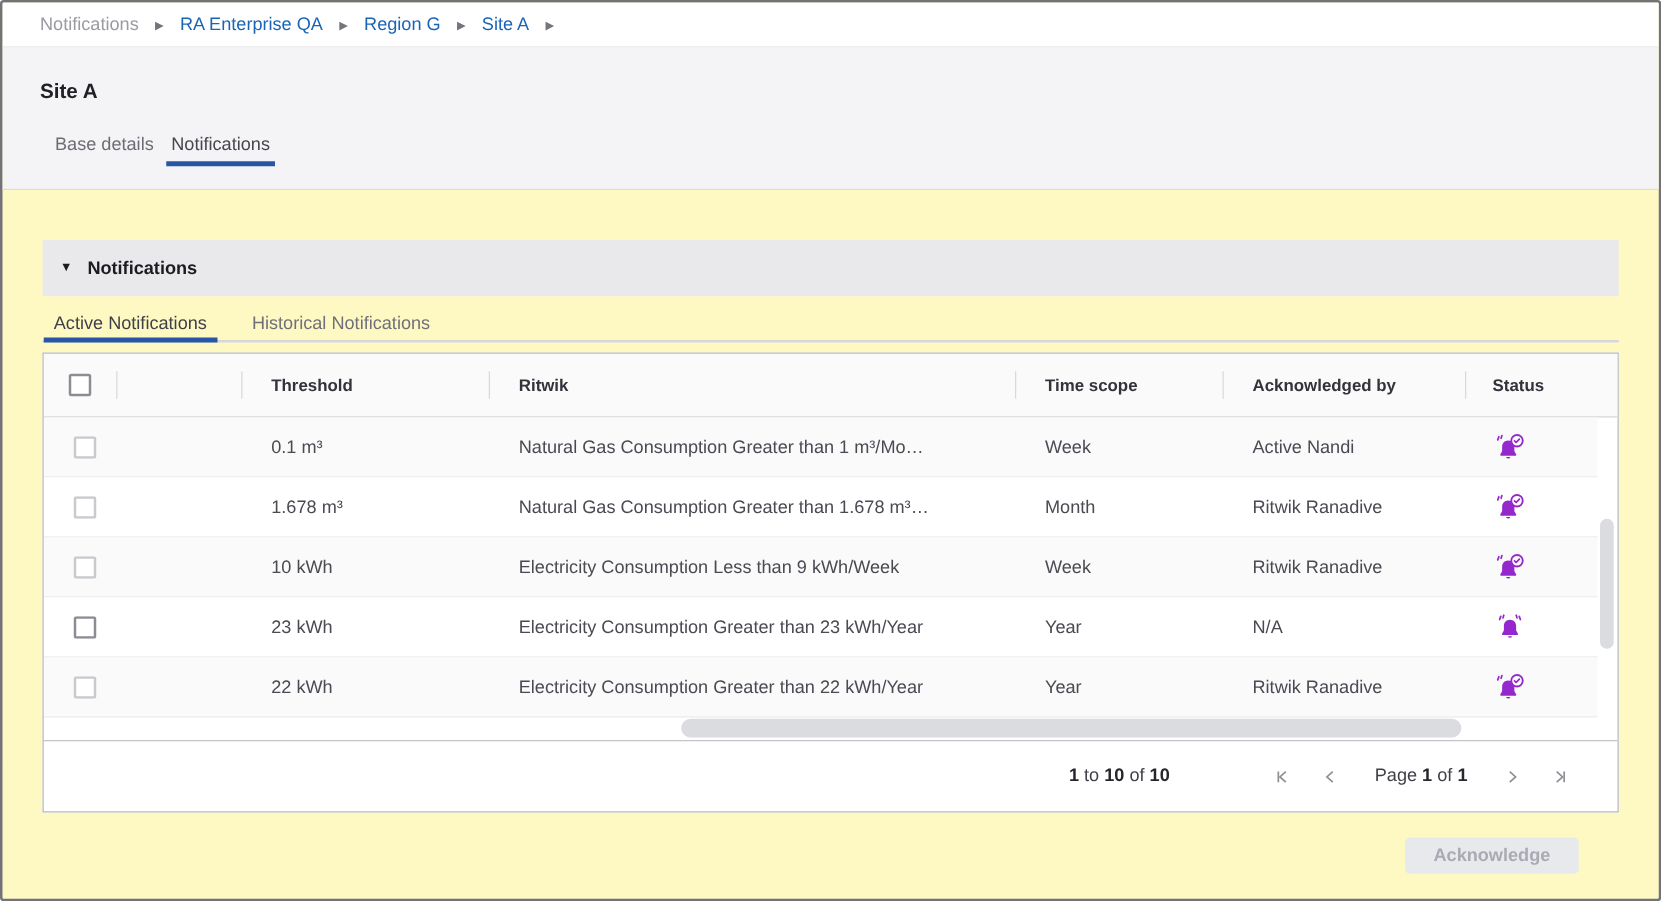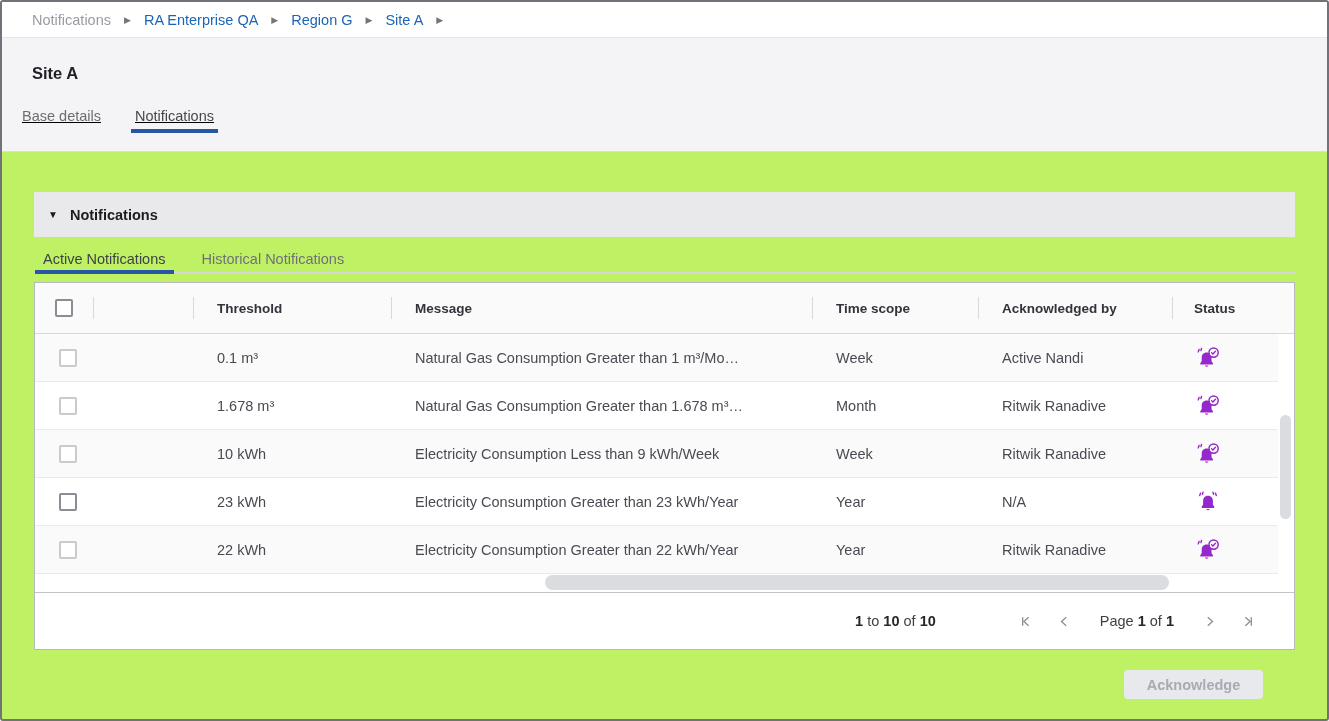--- a/index.html
+++ b/index.html
@@ -1,33 +1,33 @@
 <!DOCTYPE html>
 <html><head>
 <meta charset="utf-8">
 <style>
   * { box-sizing: border-box; margin: 0; padding: 0; }
   body { font-family: "Liberation Sans", sans-serif; background: #ffffff; }
   .screen {
     width: 1329px; height: 721px; position: relative; overflow: hidden;
-    border: 2px solid #72727a; border-radius: 3px; background: #bef264;
+    border: 2px solid #72727a; border-radius: 3px; background: #fef9c3;
   }
 
   
   .crumbbar { height: 36px; background: #ffffff; display: flex; align-items: center;
     padding-left: 30px; gap: 13px; border-bottom: 1px solid #e7e7ea; }
   .crumb { font-size: 14.5px; }
   .crumb.current { color: #9a9aa2; }
   .crumb.link { color: #1a64b8; cursor: pointer; }
   .crumb-sep { font-size: 9px; color: #74747c; line-height: 1; padding-top: 1px; }
 
   
   .pagehead { height: 114px; background: #f4f4f6; border-bottom: 1px solid #dcdce0; }
   .page-title { font-size: 16.5px; font-weight: 700; color: #1f1f26; padding: 26px 0 0 30px; }
-  .page-tabs { display: flex; gap: 26px; padding-left: 16px; margin-top: 17px; text-decoration: underline; }
+  .page-tabs { display: flex; gap: 6px; padding-left: 38px; margin-top: 17px; }
   .page-tab { font-size: 14.5px; color: #6c6c75; padding: 8px 4px 9px; cursor: pointer; }
   .page-tab.active { color: #46464e; padding-bottom: 5px; border-bottom: 4px solid #2757a4; }
 
   
   .content { padding: 40px 32px 0; }
 
   .section-head { height: 45px; background: #e9e9eb; display: flex; align-items: center;
     padding-left: 14px; gap: 12px; cursor: pointer; }
   .section-caret { font-size: 10px; color: #1b1b22; }
   .section-title { font-size: 14.5px; font-weight: 700; color: #1b1b22; }
@@ -121,21 +121,21 @@
 
     <div class="grid">
       <div class="grid-body">
 
         <div class="hrow">
           <div class="hcell c0">
             <div class="cb strong"></div>
           </div>
           <div class="hcell c1 sep"></div>
           <div class="hcell c2 sep">Threshold</div>
-          <div class="hcell c3 sep">Message</div>
+          <div class="hcell c3 sep">Ritwik</div>
           <div class="hcell c4 sep">Time scope</div>
           <div class="hcell c5 sep">Acknowledged by</div>
           <div class="hcell c6 sep">Status</div>
         </div>
 
         <div class="rows">
             <div class="row">
     <div class="cell c0">
       <div class="cb"></div>
     </div>

